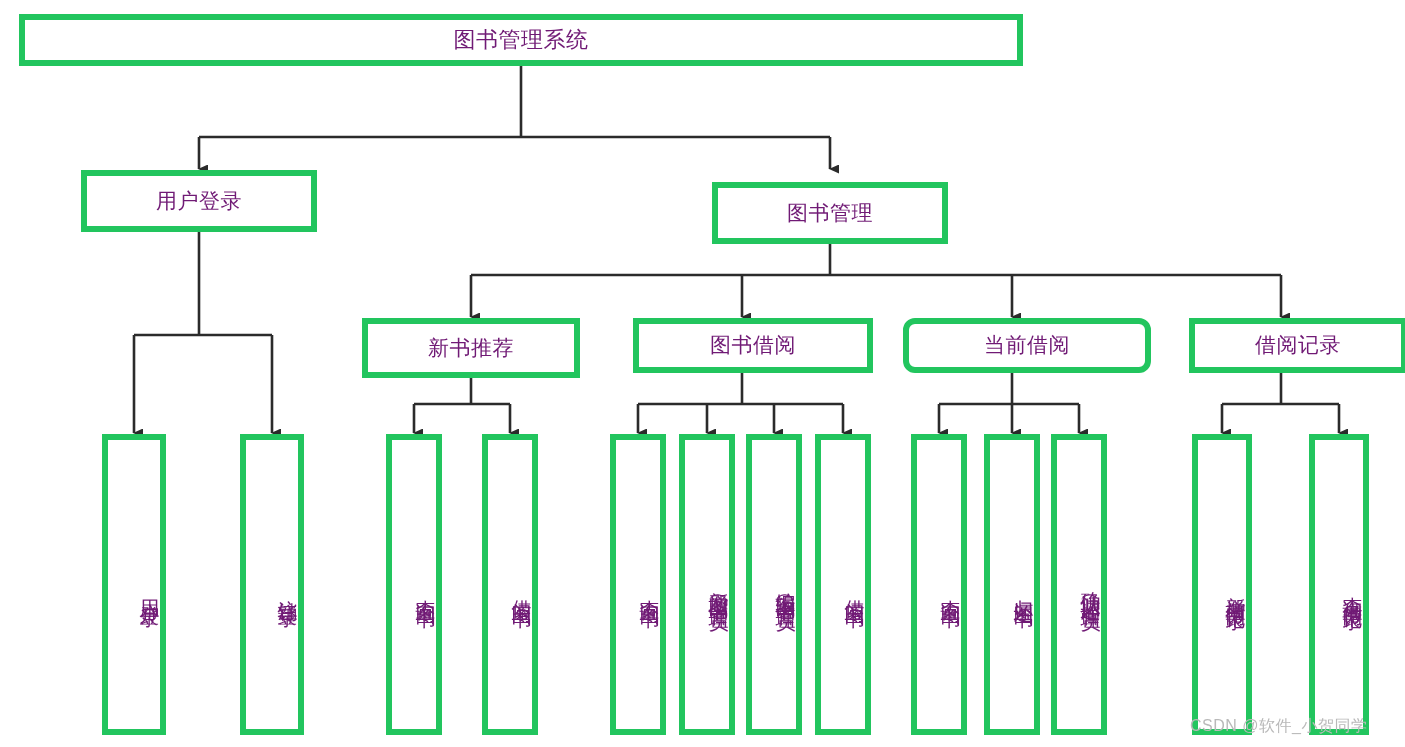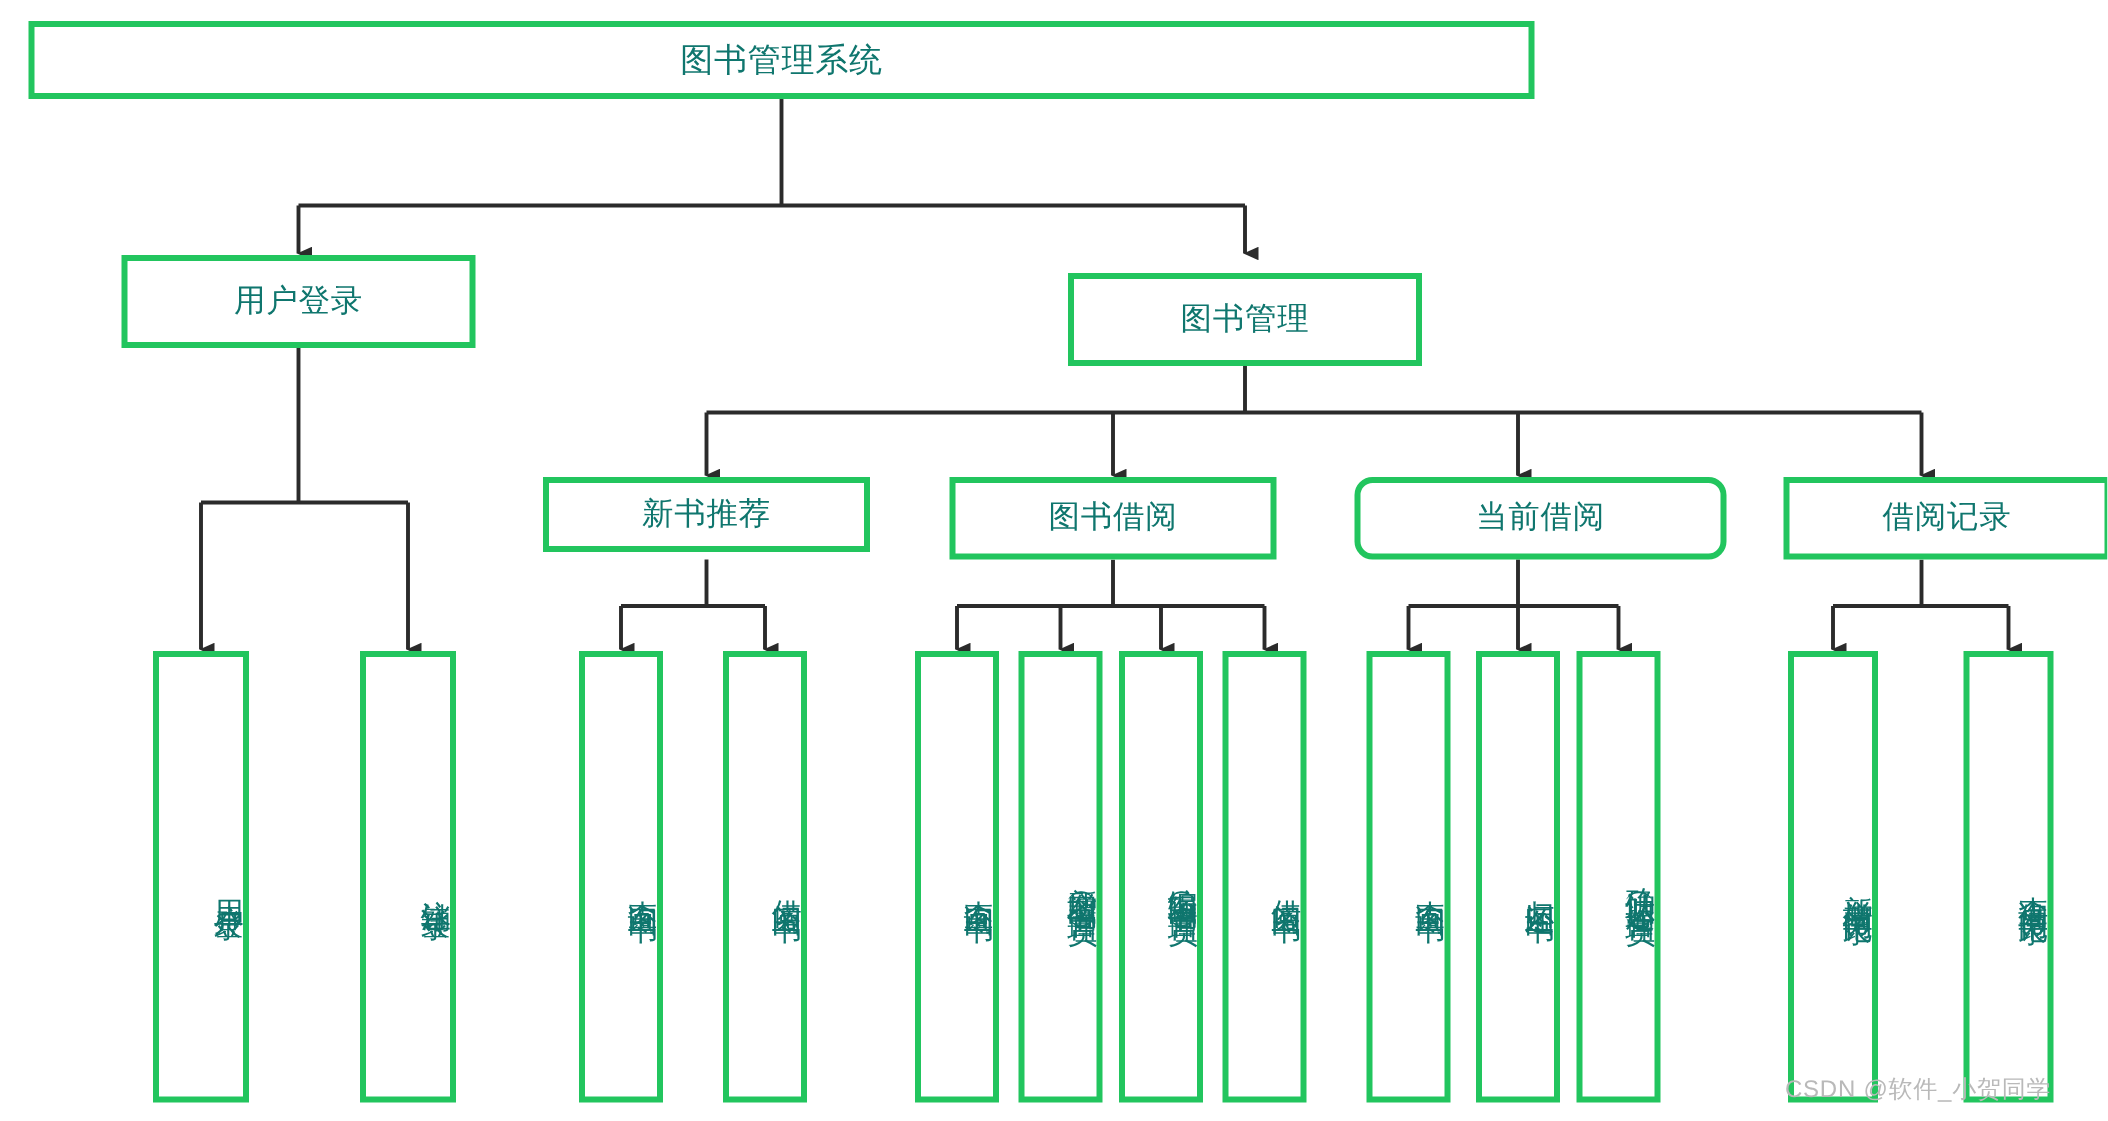--- a/index.html
+++ b/index.html
@@ -19,23 +19,23 @@
     position: absolute;
     left: 0;
     top: 0;
     width: 1405px;
     height: 747px;
     pointer-events: none;
   }
   .node {
     position: absolute;
     box-sizing: border-box;
-    border: 4px solid #22c55e;
+    border: 6px solid #22c55e;
     background: #ffffff;
-    color: #0f766e;
+    color: #701a75;
     display: flex;
     align-items: center;
     justify-content: center;
     text-align: center;
     line-height: 1.05;
   }
   .node.horiz {
     font-size: 21px;
     letter-spacing: 0.5px;
   }
@@ -113,24 +113,24 @@
   <div id="node-layer">
       <div class="node horiz root" style="left: 19px; top: 14px; width: 1004px; height: 52px;">
         <span class="htext">图书管理系统</span>
       </div>
       <div class="node horiz" style="left: 81px; top: 170px; width: 236px; height: 62px;">
         <span class="htext">用户登录</span>
       </div>
       <div class="node horiz" style="left: 712px; top: 170px; width: 236px; height: 62px; margin-top: 12px;">
         <span class="htext">图书管理</span>
       </div>
-      <div class="node horiz" style="left: 362px; top: 318px; width: 218px; height: 50px;">
+      <div class="node horiz" style="left: 362px; top: 318px; width: 218px; height: 60px;">
         <span class="htext">新书推荐</span>
       </div>
-      <div class="node horiz" style="left: 633px; top: 318px; width: 218px; height: 55px;">
+      <div class="node horiz" style="left: 633px; top: 318px; width: 240px; height: 55px;">
         <span class="htext">图书借阅</span>
       </div>
       <div class="node horiz" style="left: 903px; top: 318px; width: 248px; height: 55px; border-radius: 12px;">
         <span class="htext">当前借阅</span>
       </div>
       <div class="node horiz" style="left: 1172px; top: 318px; width: 218px; height: 55px; margin-left: 17px;">
         <span class="htext">借阅记录</span>
       </div>
       <div class="node vert" style="left: 102px; top: 434px; width: 64px; height: 301px;">
         <span class="vtext">用户登录</span>

